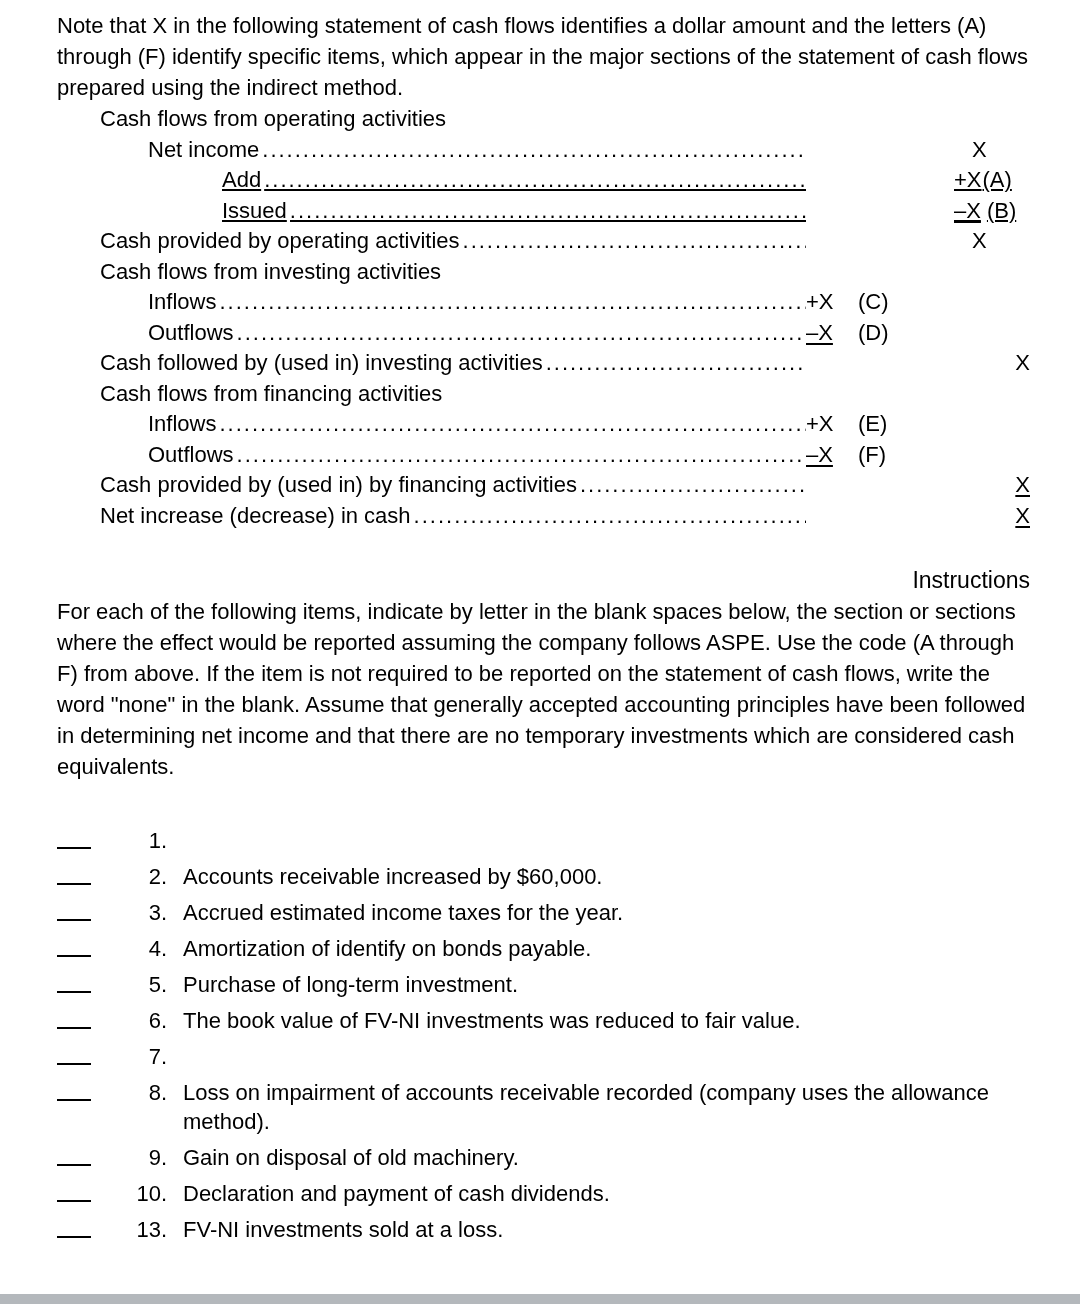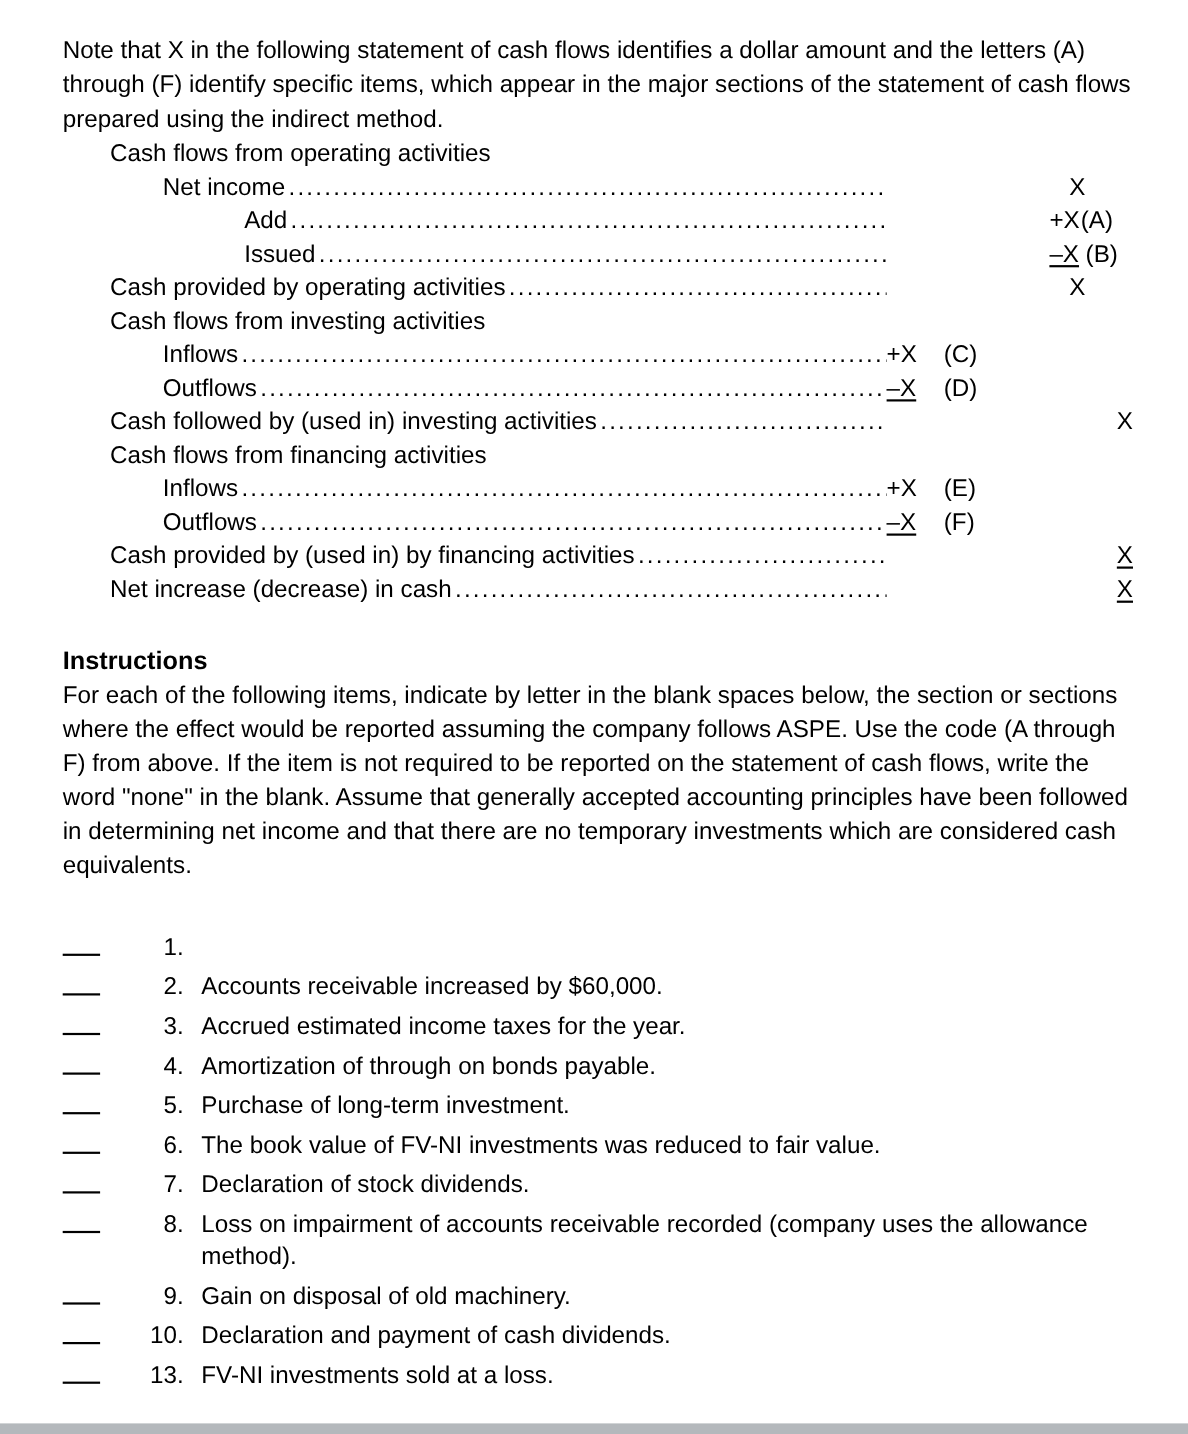--- a/index.html
+++ b/index.html
@@ -6,47 +6,47 @@
   html,body { width:1080px; }
   body {
     height:1304px;
     background:#ffffff;
     font-family:"Liberation Sans", sans-serif;
     font-size:22px;
     color:#000;
     position:relative;
     overflow:hidden;
   }
-  .page { padding:10px 50px 0 57px;margin-top:20px; }
+  .page { padding:10px 50px 0 57px; }
 
   .intro { line-height:31px; max-width:980px; }
 
   
   .stmt { margin-top:1px; }
   .srow { display:flex; align-items:flex-start; line-height:30.5px; }
   .in1 { padding-left:43px; }
   .in2 { padding-left:91px; }
-  .in3 { padding-left:165px; }
+  .in3 { padding-left:165px;text-decoration:underline; }
   .slbl { white-space:nowrap; flex:none; }
   .leader { flex:1 1 auto; overflow:hidden; white-space:nowrap; margin-left:3px; }
   .leader::after {
     content:"..........................................................................................................................................";
     letter-spacing:2px;
   }
   .colA { flex:none; width:148px; display:flex; }
   .aval { width:52px; }
   .colB { flex:none; width:76px; display:flex; }
   .bx-center { padding-left:18px; }
   .bx-right { justify-content:flex-end; }
   .blet { margin-left:1px; }
   .blet.sp { margin-left:6px; }
   .u { text-decoration:underline; text-underline-offset:3px; text-decoration-thickness:2px; }
 
   
-  .instr-title { font-weight:bold; margin-top:34px; line-height:31px; }
+  .instr-title { font-weight:normal; margin-top:34px; line-height:31px;text-align:right; }
   .instr-body { line-height:31px; max-width:978px; }
 
   
   .items { margin-top:44px; }
   .item-row { display:flex; margin-bottom:7px; line-height:29px; }
   .blank { flex:none; width:34px; height:23px; border-bottom:2px solid #000; margin-right:29px; }
   .num { flex:none; width:47px; text-align:right; margin-right:16px; }
   .itext { flex:1; max-width:845px; }
 
   .bottom-bar {
@@ -199,36 +199,35 @@
       <span class="itext">Accounts receivable increased by $60,000.</span>
     </div>
     <div class="item-row">
       <span class="blank"></span>
       <span class="num">3.</span>
       <span class="itext">Accrued estimated income taxes for the year.</span>
     </div>
     <div class="item-row">
       <span class="blank"></span>
       <span class="num">4.</span>
-      <span class="itext">Amortization of through on bonds payable.</span>
+      <span class="itext">Amortization of identify on bonds payable.</span>
     </div>
     <div class="item-row">
       <span class="blank"></span>
       <span class="num">5.</span>
       <span class="itext">Purchase of long-term investment.</span>
     </div>
     <div class="item-row">
       <span class="blank"></span>
       <span class="num">6.</span>
       <span class="itext">The book value of FV-NI investments was reduced to fair value.</span>
     </div>
     <div class="item-row">
       <span class="blank"></span>
       <span class="num">7.</span>
-      <span class="itext">Declaration of stock dividends.</span>
     </div>
     <div class="item-row">
       <span class="blank"></span>
       <span class="num">8.</span>
       <span class="itext">Loss on impairment of accounts receivable recorded (company uses the allowance method).</span>
     </div>
     <div class="item-row">
       <span class="blank"></span>
       <span class="num">9.</span>
       <span class="itext">Gain on disposal of old machinery.</span>

